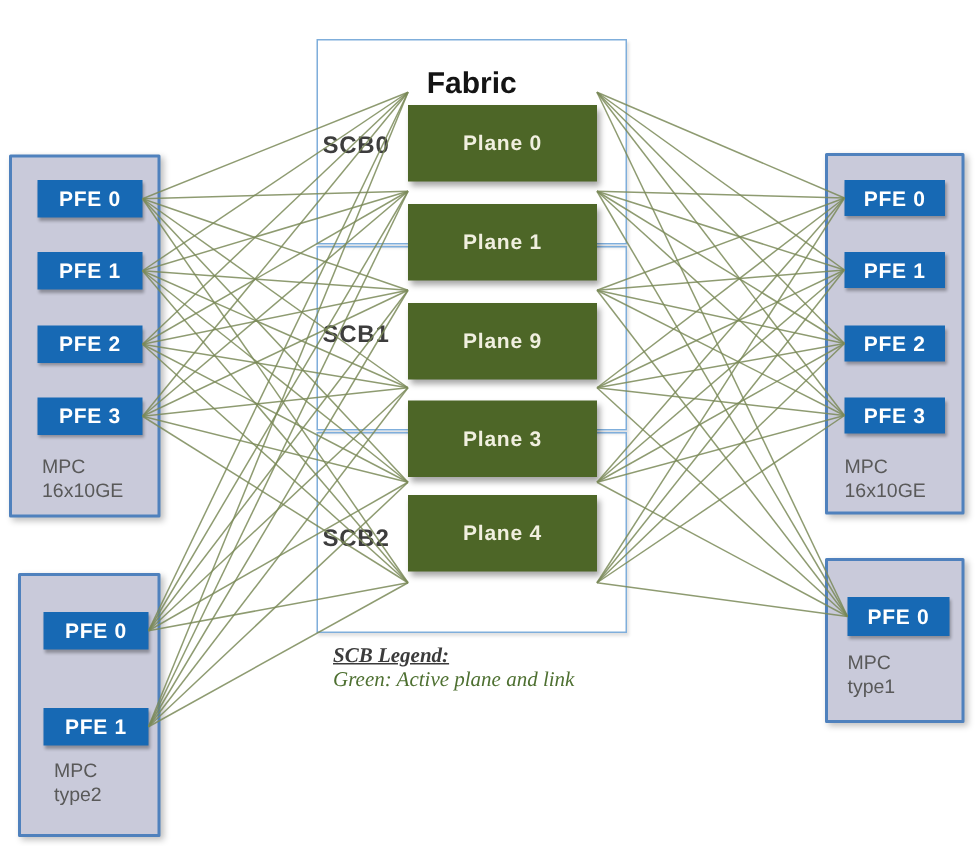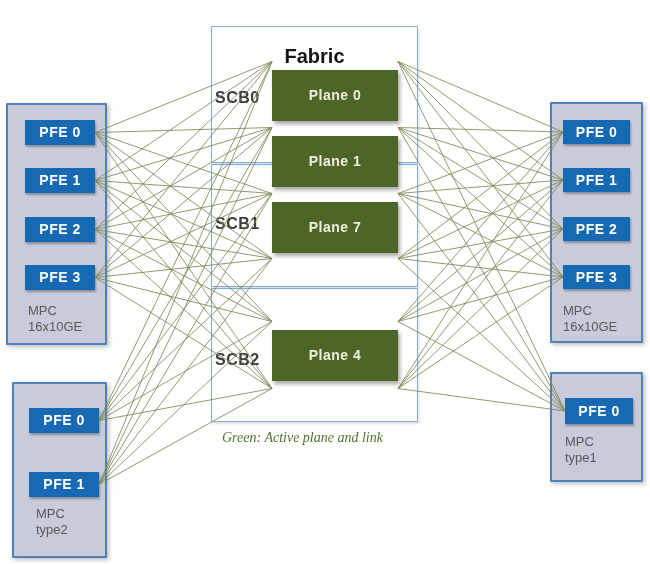--- a/index.html
+++ b/index.html
@@ -102,24 +102,26 @@
 
   <div class="mpc-box" style="left:550px;top:372px;width:93px;height:110px"></div>
   <div class="pfe pfe-right1" style="top:398px">PFE 0</div>
   <div class="mpc-caption" style="left:565px;top:434px">
     <div>MPC</div>
     <div>type1</div>
   </div>
 
   <div class="plane" style="top:36px">Plane 0</div>
   <div class="plane" style="top:102px">Plane 1</div>
-  <div class="plane" style="top:168px">Plane 7</div>
+  <div class="plane" style="top:168px">Plane 9</div>
+  <div class="plane" style="top:233px">Plane 3</div>
   <div class="plane" style="top:296px">Plane 4</div>
 
   <div class="legend">
+    <div class="legend-title">SCB Legend:</div>
     <div class="legend-green">Green: Active plane and link</div>
   </div>
 
   <svg class="links" width="650" height="564">
       <line x1="95" y1="132.5" x2="272" y2="61.5" stroke="#7a8a58" stroke-width="1" stroke-opacity="0.85"></line>
       <line x1="95" y1="180.5" x2="272" y2="61.5" stroke="#7a8a58" stroke-width="1" stroke-opacity="0.85"></line>
       <line x1="95" y1="229.5" x2="272" y2="61.5" stroke="#7a8a58" stroke-width="1" stroke-opacity="0.85"></line>
       <line x1="95" y1="277.5" x2="272" y2="61.5" stroke="#7a8a58" stroke-width="1" stroke-opacity="0.85"></line>
       <line x1="99" y1="420.5" x2="272" y2="61.5" stroke="#7a8a58" stroke-width="1" stroke-opacity="0.85"></line>
       <line x1="99" y1="484.5" x2="272" y2="61.5" stroke="#7a8a58" stroke-width="1" stroke-opacity="0.85"></line>

